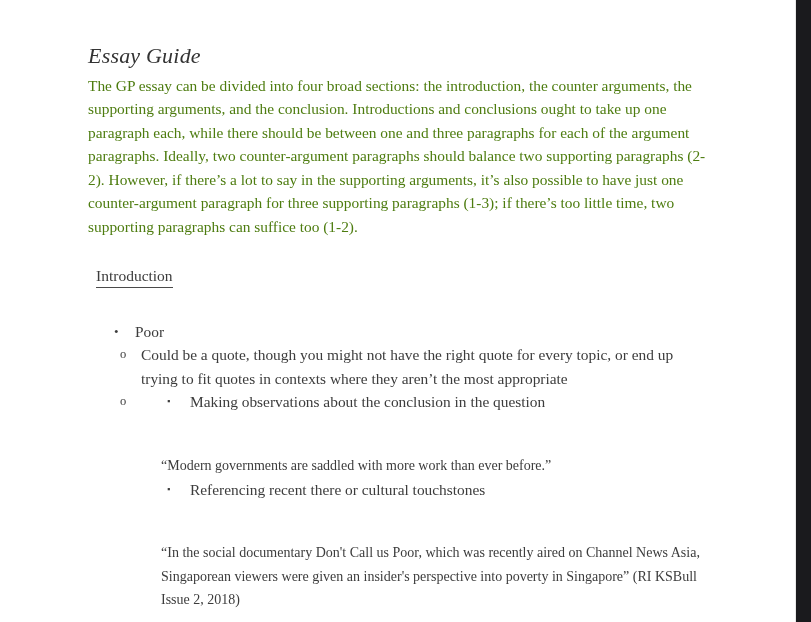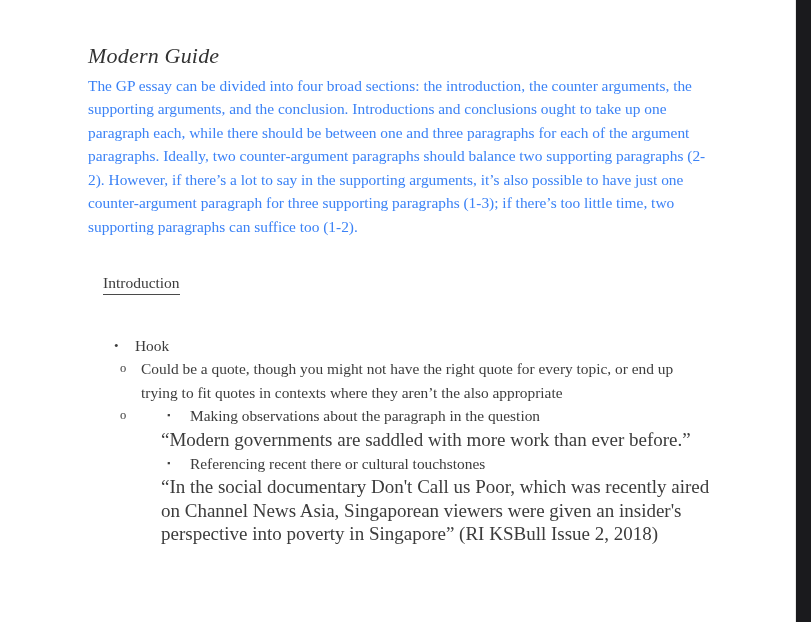--- a/index.html
+++ b/index.html
@@ -69,32 +69,32 @@
     font-weight: bold;
     font-size: 15.5px;
     line-height: 1.35;
     margin: 0 0 2px 0;
     color: #2f2f2f;
   }
 
   .heading-underline {
     font-size: 15.5px;
     line-height: 1.35;
-    margin: 15px;
+    margin: 8px;
     color: #3c3c3c;
     display: inline-block;
     border-bottom: 1px solid #4a4a4a;
     padding-bottom: 0px;
   }
 
   .para {
     font-size: 15.4px;
     line-height: 23.6px;
     margin: 0;
-    color: #3b82f6;
+    color: #4d7c0f;
     text-align: left;
   }
   .gap-md { height: 19px; }
   .gap-lg { height: 24px; }
 
   
   .lvl1 {
     position: relative;
     margin-left: 26px;   
     padding-left: 21px;  
@@ -142,64 +142,65 @@
     top: 0;
     width: 12px;
     font-size: 9px;
     line-height: 23.6px;
     color: #3c3c3c;
   }
 
   
   .quote-line {
     margin-left: 20px;   
-    font-size: 19px;
-    line-height: 23.6px;
-    color: #3c3c3c;
+    font-size: 14px;
+    line-height: 23.6px;
+    color: #3c3c3c;
+    margin-top: 40px;
   }
 </style>
 </head>
 <body>
 
 <div id="page">
 
   <div id="page-edge-line"></div>
 
   <div id="content">
 
-    <h1 class="doc-title">Modern Guide</h1>
+    <h1 class="doc-title">Essay Guide</h1>
 
 
     <p class="para">The GP essay can be divided into four broad sections: the introduction, the counter arguments, the supporting arguments, and the conclusion. Introductions and conclusions ought to take up one paragraph each, while there should be between one and three paragraphs for each of the argument paragraphs. Ideally, two counter-argument paragraphs should balance two supporting paragraphs (2-2). However, if there’s a lot to say in the supporting arguments, it’s also possible to have just one counter-argument paragraph for three supporting paragraphs (1-3); if there’s too little time, two supporting paragraphs can suffice too (1-2).</p>
 
     <div class="gap-md"></div>
 
     <div>
       <span class="heading-underline">Introduction</span>
     </div>
 
 
     <div class="gap-lg"></div>
 
     <div class="lvl1">
       <span class="marker-disc">•</span>
-      <div>Hook</div>
+      <div>Poor</div>
     </div>
 
     <div class="lvl2">
       <span class="marker-circle">o</span>
-      <div>Could be a quote, though you might not have the right quote for every topic, or end up trying to fit quotes in contexts where they aren’t the also appropriate</div>
+      <div>Could be a quote, though you might not have the right quote for every topic, or end up trying to fit quotes in contexts where they aren’t the most appropriate</div>
     </div>
 
     <div class="lvl2">
       <span class="marker-circle">o</span>
 
       <div class="lvl3">
         <span class="marker-square">▪</span>
-        <div>Making observations about the paragraph in the question</div>
+        <div>Making observations about the conclusion in the question</div>
       </div>
       <div class="quote-line">“Modern governments are saddled with more work than ever before.”</div>
 
       <div class="lvl3">
         <span class="marker-square">▪</span>
         <div>Referencing recent there or cultural touchstones</div>
       </div>
       <div class="quote-line">“In the social documentary Don't Call us Poor, which was recently aired on Channel News Asia, Singaporean viewers were given an insider's perspective into poverty in Singapore” (RI KSBull Issue 2, 2018)</div>
     </div>
 

